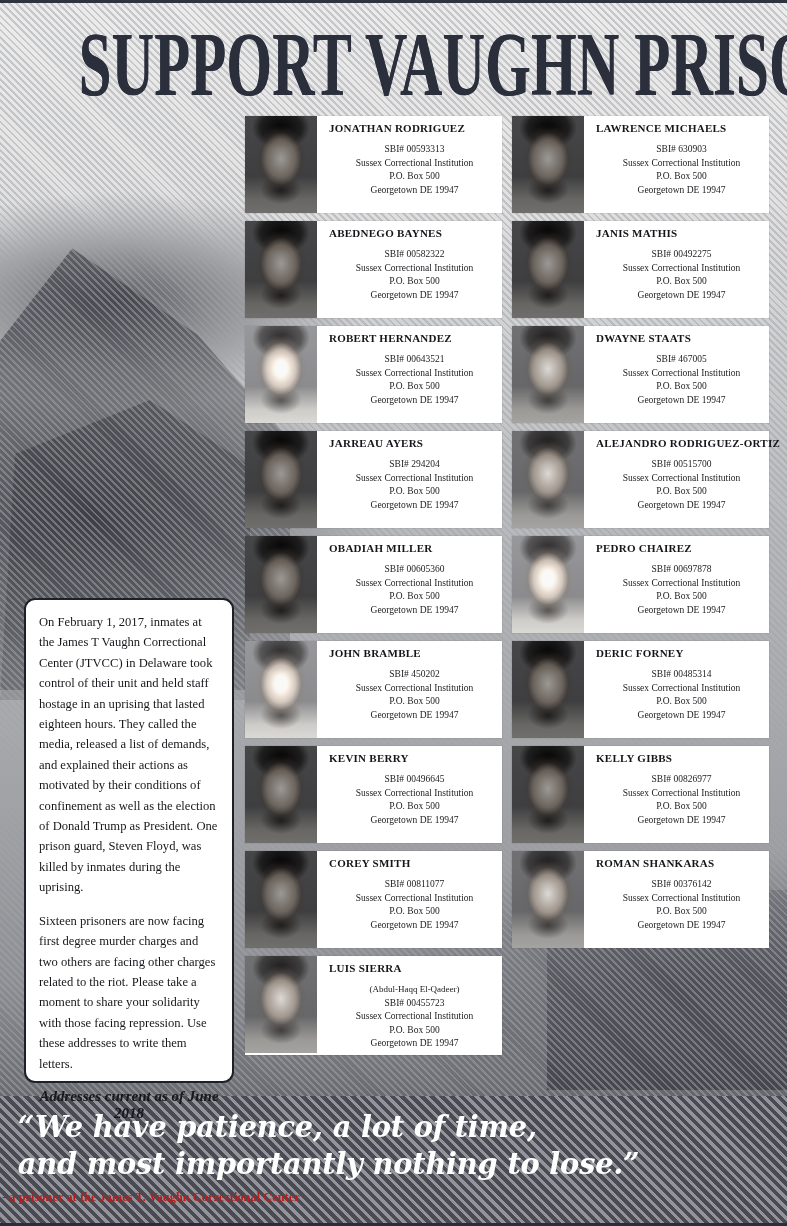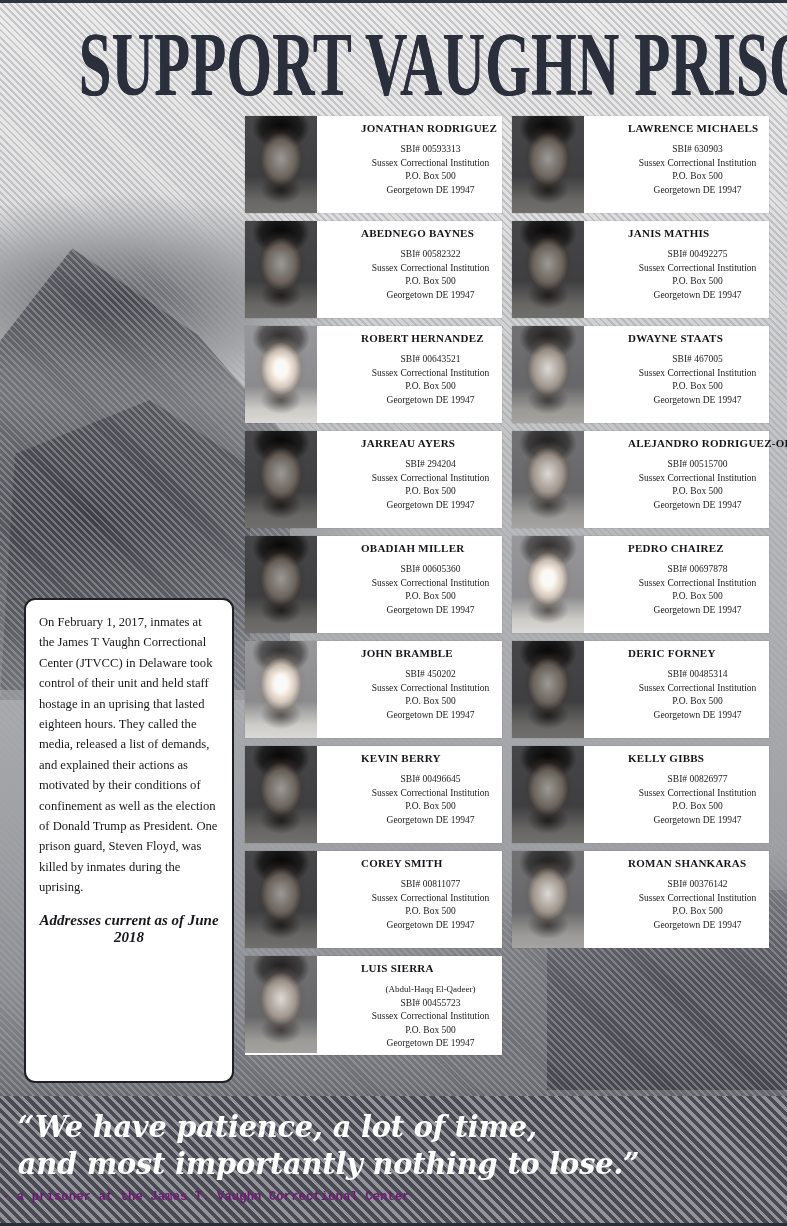--- a/index.html
+++ b/index.html
@@ -150,21 +150,20 @@
       radial-gradient(ellipse 26px 18px at 50% 76%, rgba(35,32,30,0.75) 0%, rgba(35,32,30,0.0) 80%),
       linear-gradient(180deg, #9a9b9f 0%, #8b8c90 62%, #d7d6d2 86%, #e7e6e2 100%);
   }
   .card-photo.tone-dark .face { filter: brightness(0.62) contrast(1.15); }
   .card-photo.tone-light .face { filter: brightness(1.22) contrast(0.95); }
   .card-photo.tone-mid .face { filter: brightness(0.9); }
   .card-body {
     padding: 6px 10px 4px 12px;
     flex: 1;
     min-width: 0;
-    margin-left: 32px;
   }
   .card-name {
     font-family: "Liberation Serif", serif;
     font-weight: 700;
     font-size: 11px;
     letter-spacing: 0.25px;
     color: #15161a;
     white-space: nowrap;
     margin-bottom: 9px;
   }
@@ -222,24 +221,24 @@
     font-family: "DejaVu Serif", serif;
     font-style: italic;
     font-weight: 700;
     font-size: 30px;
     line-height: 37px;
     color: #ffffff;
     letter-spacing: -0.2px;
     transform: scaleX(0.96);
   }
   .quote-attr {
-    font-family: Liberation Mono, monospace;
+    font-family: Liberation Serif, serif;
     font-weight: 700;
     font-size: 12.2px;
-    color: #701a75;
+    color: #b91c1c;
     margin-top: 8px;
     letter-spacing: 0.1px;
   }
 </style>
 </head>
 <body>
 
 <div id="poster">
 
   <div class="bg-photo"></div>
@@ -511,20 +510,21 @@
               <div class="card-line">P.O. Box 500</div>
               <div class="card-line">Georgetown DE 19947</div>
             </div>
           </div>
         </div>
       </div>
     </div>
 
   <div class="info-box">
     <div class="info-p">On February 1, 2017, inmates at the James T Vaughn Correctional Center (JTVCC) in Delaware took control of their unit and held staff hostage in an uprising that lasted eighteen hours. They called the media, released a list of demands, and explained their actions as motivated by their conditions of confinement as well as the election of Donald Trump as President. One prison guard, Steven Floyd, was killed by inmates during the uprising.</div>
+    <div class="info-p">Sixteen prisoners are now facing first degree murder charges and two others are facing other charges related to the riot. Please take a moment to share your solidarity with those facing repression. Use these addresses to write them letters.</div>
     <div class="info-note">Addresses current as of June 2018</div>
   </div>
 
   <div class="quote-wrap">
     <div class="quote-line">“We have patience, a lot of time,</div>
     <div class="quote-line">and most importantly nothing to lose.”</div>
     <div class="quote-attr">- a prisoner at the James T. Vaughn Correctional Center</div>
   </div>
 
 </div>

